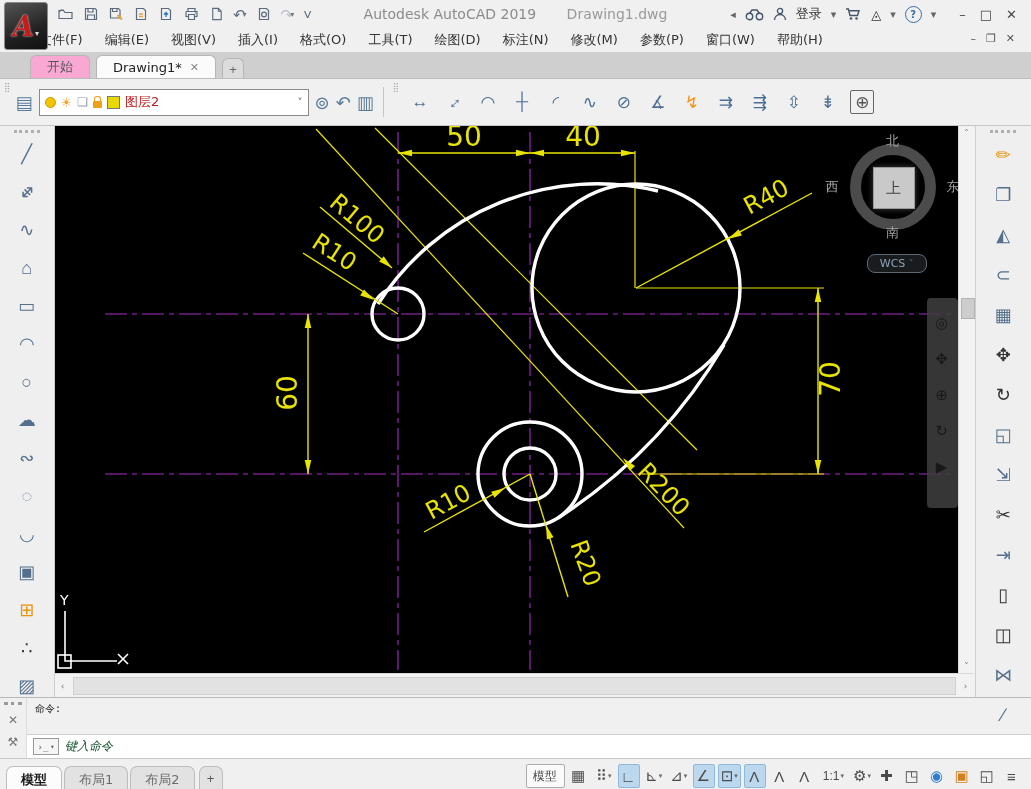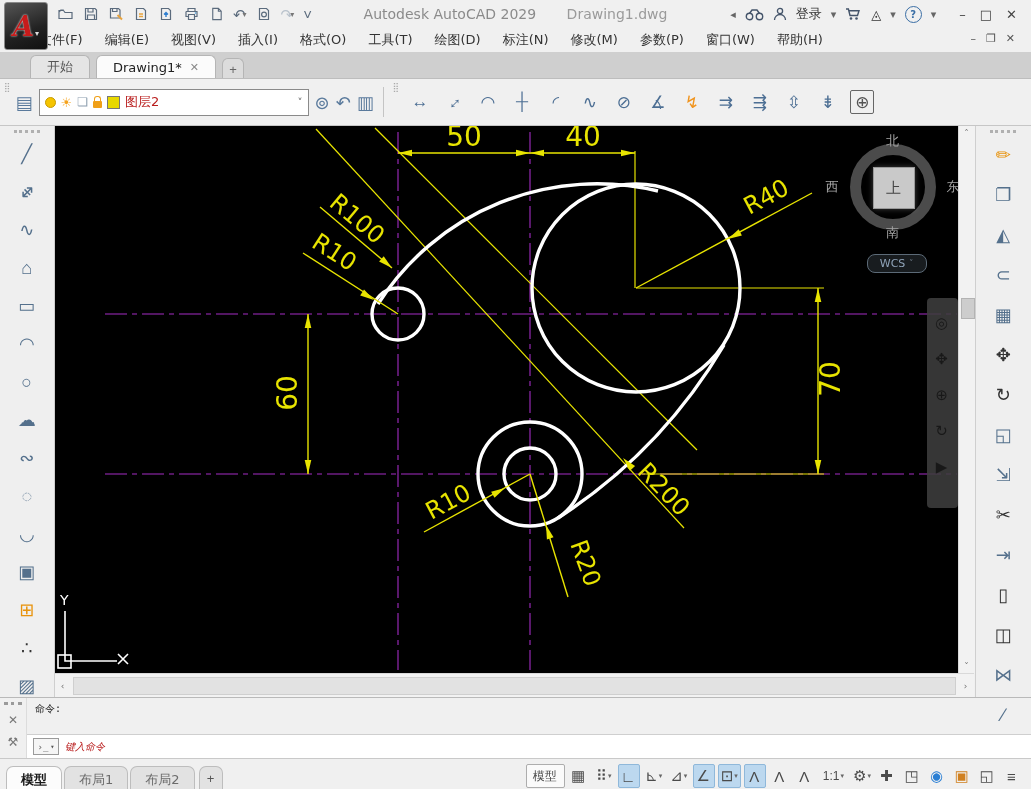--- a/index.html
+++ b/index.html
@@ -30,21 +30,21 @@
   .winbtns{display:flex;gap:14px;margin-left:14px;padding-right:8px;color:#444;font-size:13px}
 
   
   .menubar{height:24px;display:flex;align-items:center;padding-left:28px;background:#f0f0f0;font-size:13px}
   .menu-item{background:none;border:none;font:inherit;color:#333;padding:2px 11px;cursor:default}
   .doc-winbtns{margin-left:auto;display:flex;gap:10px;padding-right:8px;color:#555;font-size:11px}
 
   
   .tabbar{height:26px;background:#cfcfcf;display:flex;align-items:flex-end;padding-left:30px;border-bottom:1px solid #bdbdbd}
   .ftab{height:22px;display:flex;align-items:center;gap:8px;padding:0 16px;font-size:13px;
-        border:1px solid #b5b5b5;border-bottom:none;border-radius:6px 6px 0 0;background:#e5e5e5;color:#555}
+        border:1px solid #b5b5b5;border-bottom:none;border-radius:6px 6px 0 0;background:#f9a8d4;color:#555}
   .ftab.active{background:#fbfbfb;color:#222;margin-left:6px}
   .ftab .x{color:#888;font-size:11px}
   .newtab{width:22px;height:20px;margin-left:6px;border:1px solid #b5b5b5;border-bottom:none;
           border-radius:6px 6px 0 0;background:#dcdcdc;color:#666;font-size:13px;text-align:center;line-height:19px}
 
   
   .toolbar{height:46px;background:#f0f0f0;border-bottom:1px solid #c6c6c6;display:flex;align-items:center;gap:6px;padding:0 4px}
   .grip{color:#aaa;font-size:9px;letter-spacing:-1px;align-self:flex-start;margin-top:3px}
   .tglyph{font-size:18px;color:#5a7a9c}
   .layercombo{width:258px;height:25px;border:1px solid #8a8a8a;background:#fff;display:flex;align-items:center;gap:5px;padding:0 5px;font-size:13px}
@@ -110,21 +110,21 @@
   .cmdpanel{height:60px;background:#f0f0f0;border-top:1px solid #b9b9b9;display:flex}
   .cmdside{width:26px;display:flex;flex-direction:column;align-items:center;gap:8px;padding-top:4px;border-right:1px solid #dcdcdc}
   .cmdside .hgrip{width:18px;border-top:3px dotted #9a9a9a}
   .cmdside .ic{background:none;border:none;color:#777;font-size:12px;padding:0}
   .cmdmain{flex:1;display:flex;flex-direction:column;font-family:"DejaVu Sans Mono","Liberation Mono",monospace}
   .cmdhist{flex:1;padding:3px 8px 0;font-size:10px;color:#1c1c1c;line-height:15px}
   .cmdinput{height:23px;background:#fff;border-top:1px solid #cfcfcf;display:flex;align-items:center;gap:6px;padding:0 6px}
   .kbox{min-width:20px;height:15px;border:1px solid #9a9a9a;background:#f5f5f5;color:#555;font-size:9px;
         display:flex;align-items:center;justify-content:center;padding:0 2px}
   .kbox .dd{font-size:7px;margin-left:2px}
-  .cmdph{font-style:italic;color:#b91c1c;font-size:10px}
+  .cmdph{font-style:italic;color:#14532d;font-size:12px}
 
   
   .statusbar{height:34px;background:#f0f0f0;border-top:1px solid #c9c9c9;display:flex;align-items:center;padding:0 6px}
   .laytabs{display:flex;align-items:flex-end;gap:2px;height:100%}
   .ltab{height:26px;margin-top:4px;padding:0 14px;font-size:13px;color:#6b6b6b;background:#e2e2e2;
         border:1px solid #bdbdbd;border-bottom:none;border-radius:7px 7px 0 0;display:flex;align-items:center}
   .ltab.active{background:#fcfcfc;color:#1a1a1a;font-weight:bold}
   .laynew{width:24px;height:24px;margin:4px 0 0 4px;background:#e2e2e2;border:1px solid #bdbdbd;border-bottom:none;
           border-radius:7px 7px 0 0;color:#555;font-size:13px}
   .sbicons{margin-left:auto;display:flex;align-items:center;gap:3px;padding-right:2px}
@@ -197,21 +197,21 @@
     </button>
     <button class="qbtn">
       <span class="uchar dim">↷</span>
       <span class="caret">▾</span>
     </button>
     <button class="qbtn">
       <span class="uchar">˅</span>
     </button>
   </div>
   <div class="title-text">
-    <span class="app">Autodesk AutoCAD 2029</span>
+    <span class="app">Autodesk AutoCAD 2019</span>
     <span class="doc">Drawing1.dwg</span>
   </div>
   <div class="tb-right">
     <span class="chev">◂</span>
     <svg width="19" height="13" viewBox="0 0 19 13">
         <circle cx="4.5" cy="8.5" r="3.2" fill="none" stroke="#44546a" stroke-width="1.4"></circle>
         <circle cx="14.5" cy="8.5" r="3.2" fill="none" stroke="#44546a" stroke-width="1.4"></circle>
         <path d="M4.5 5.5 L7 2 h5 l2.5 3.5" fill="none" stroke="#44546a" stroke-width="1.4"></path>
       </svg>
     <svg width="14" height="14" viewBox="0 0 14 14">

